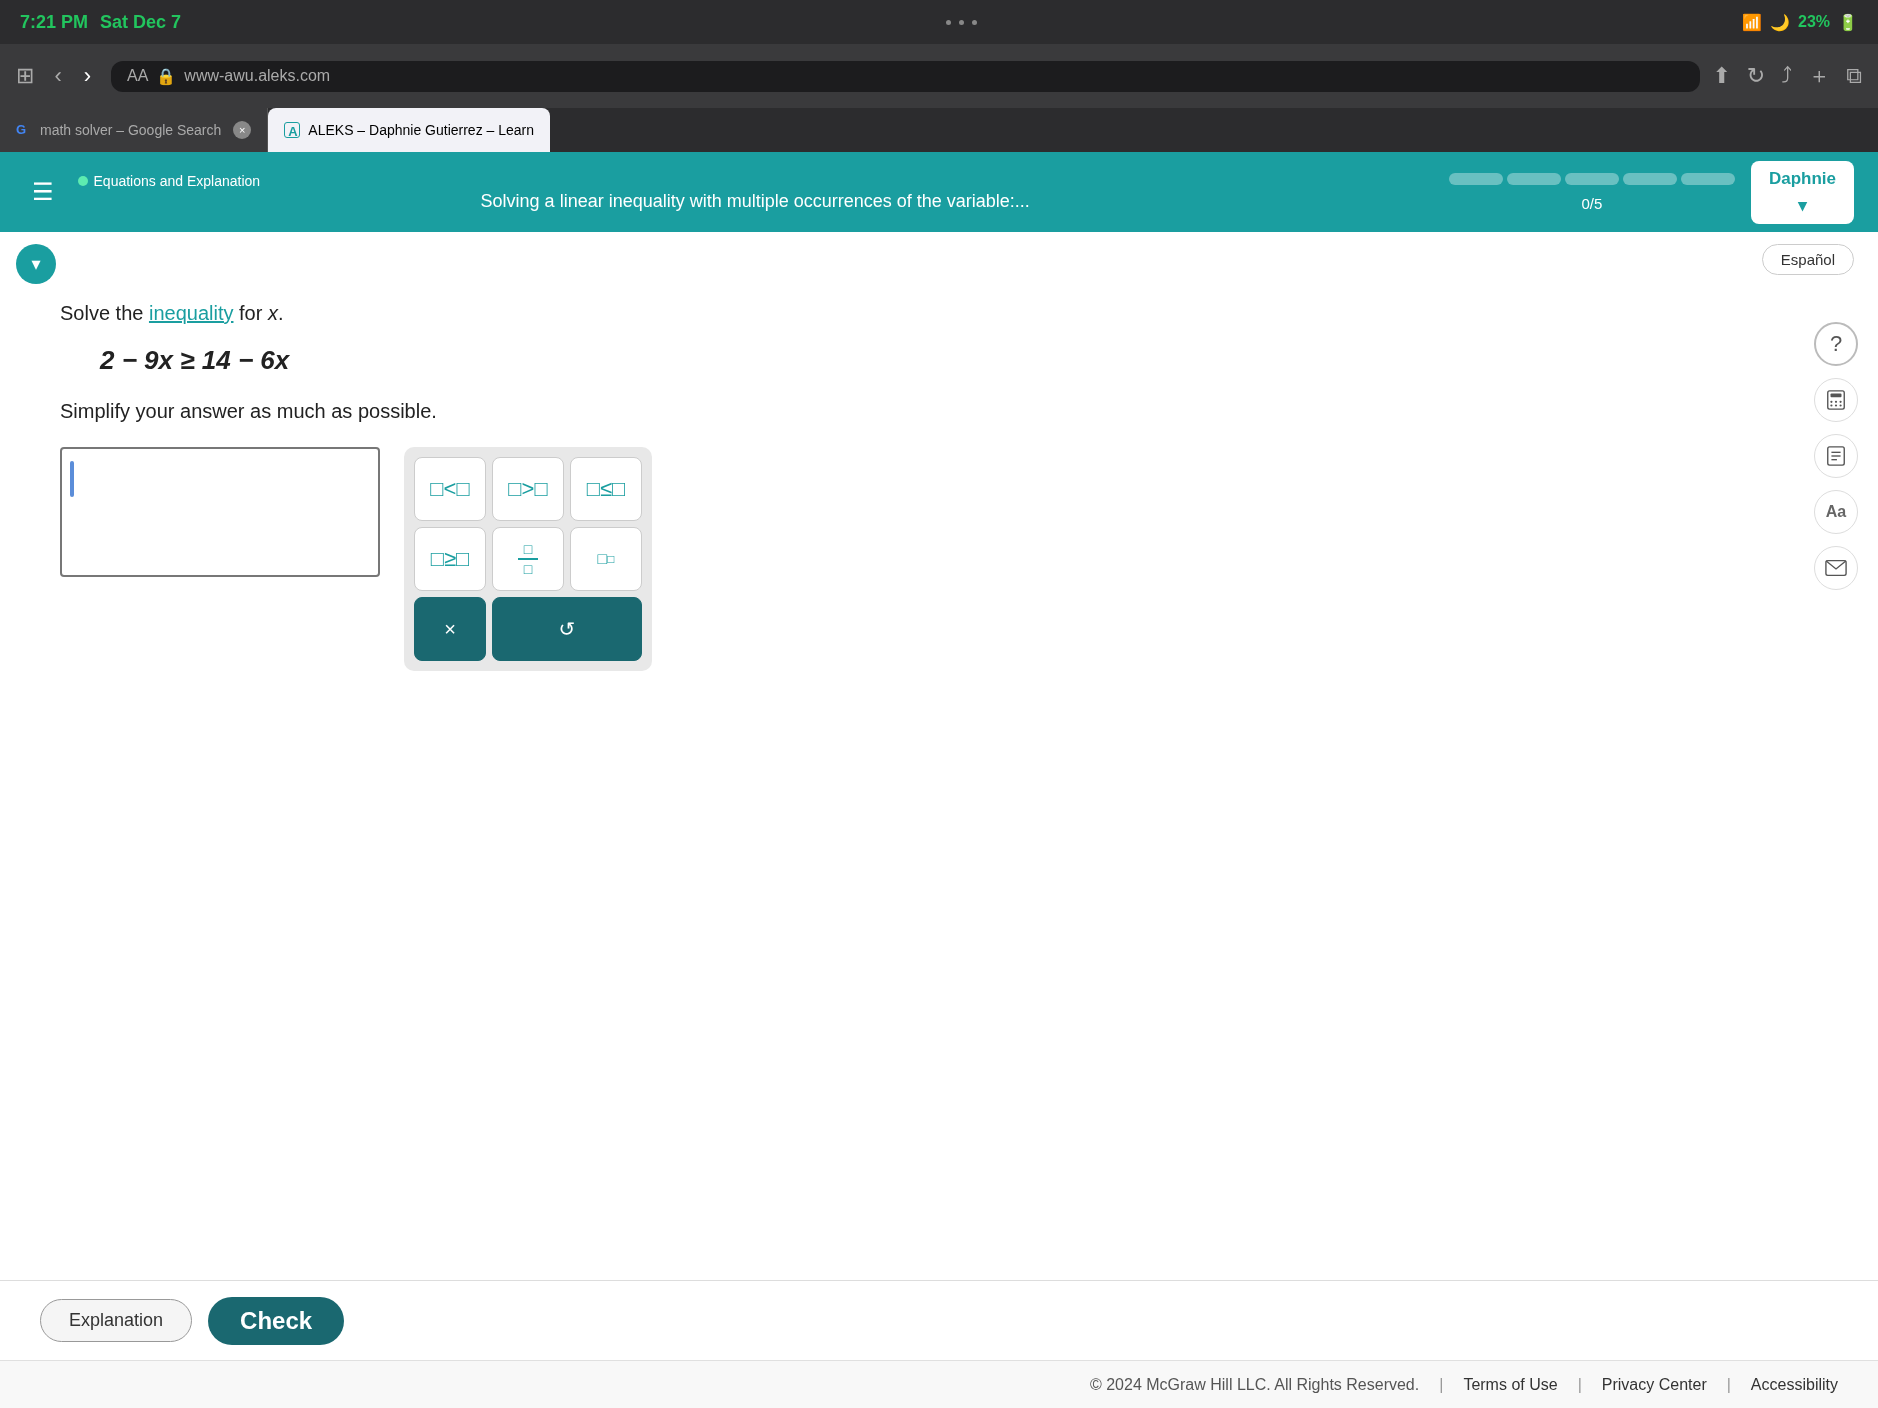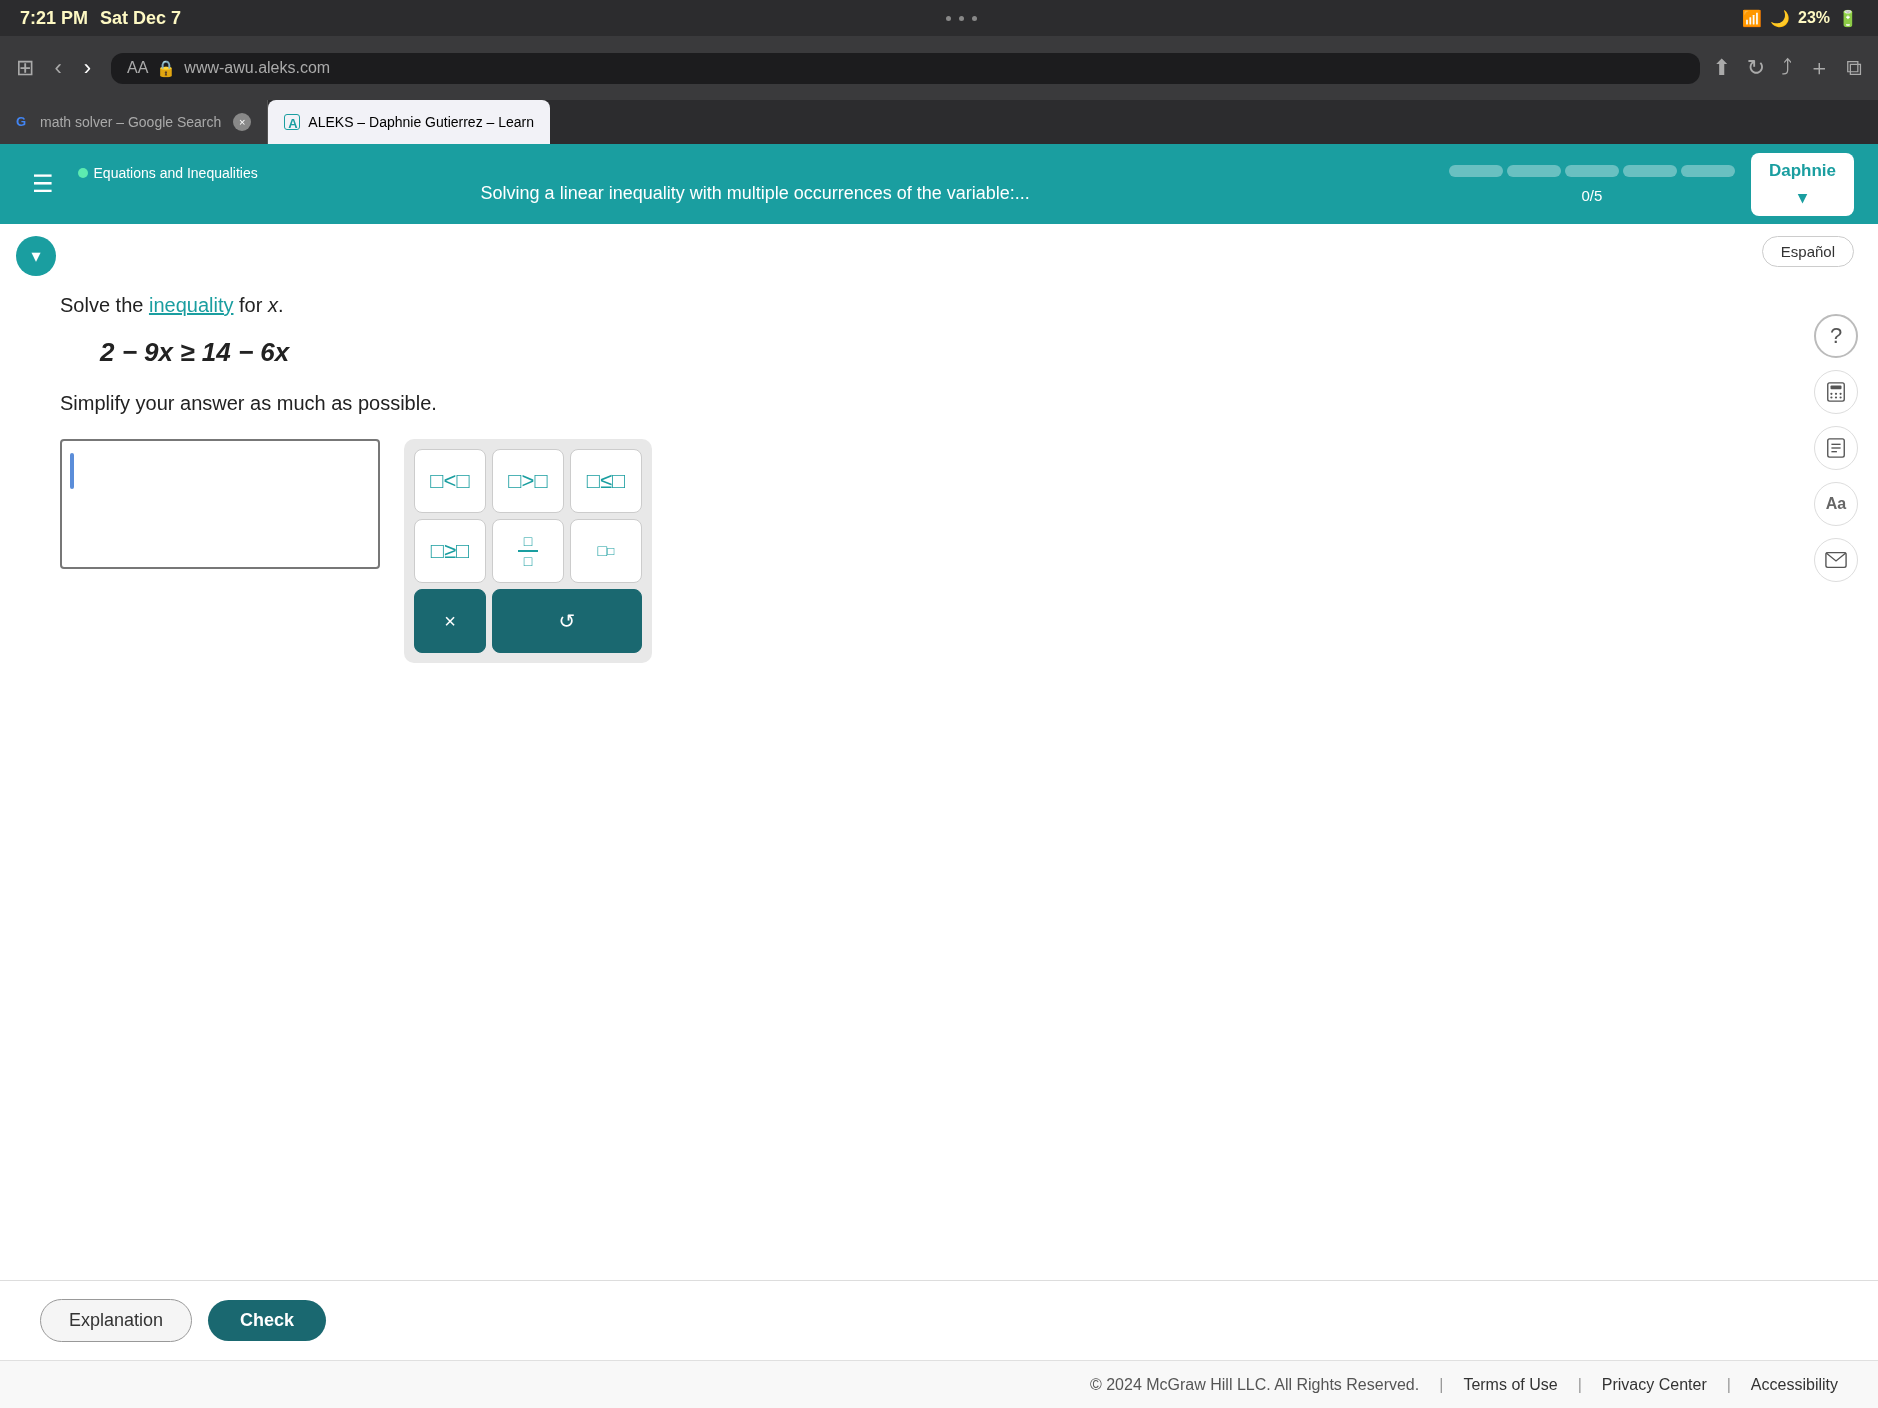--- a/index.html
+++ b/index.html
@@ -7,26 +7,26 @@
       font-family: -apple-system, BlinkMacSystemFont, 'Helvetica Neue', Arial, sans-serif;
       background: #f0f0f0;
       width: 1878px;
       min-height: 1408px;
       overflow-x: hidden;
     }
 
     
     .status-bar {
       background: #2c2c2e;
-      color: #fef9c3;
+      color: #22c55e;
       display: flex;
       align-items: center;
       justify-content: space-between;
       padding: 0 20px;
-      height: 36px;
+      height: 44px;
       font-size: 18px;
       font-weight: 600;
     }
     .status-bar-left { display: flex; align-items: center; gap: 12px; }
     .status-bar-center { display: flex; align-items: center; gap: 8px; }
     .status-bar-right { display: flex; align-items: center; gap: 8px; font-size: 16px; }
     .dot { width: 5px; height: 5px; border-radius: 50%; background: #888; display: inline-block; }
 
     
     .browser-chrome {
@@ -334,21 +334,21 @@
       color: #333;
       font-size: 18px;
       padding: 10px 28px;
       cursor: pointer;
     }
     .btn-check {
       border: none;
       border-radius: 24px;
       background: #1a6870;
       color: #fff;
-      font-size: 18px;
+      font-size: 24px;
       font-weight: 600;
       padding: 10px 32px;
       cursor: pointer;
     }
 
     
     .footer {
       background: #f8f8f8;
       border-top: 1px solid #e0e0e0;
       padding: 10px 40px;
@@ -428,21 +428,21 @@
       <span class="tab-favicon" style="color:#1a9ea0;font-weight:700;font-size:13px;border:1.5px solid #1a9ea0;border-radius:3px;padding:1px 3px;">A</span>
       <span>ALEKS – Daphnie Gutierrez – Learn</span>
     </div>
   </div>
 
   <div class="aleks-header">
     <div class="hamburger-btn">☰</div>
     <div class="header-text">
       <div class="header-subtitle">
         <span class="dot-teal"></span>
-        <span>Equations and Inequalities</span>
+        <span>Equations and Explanation</span>
       </div>
       <div class="header-topic">Solving a linear inequality with multiple occurrences of the variable:...</div>
     </div>
     <div class="progress-area">
       <div class="progress-bar-container">
         <div class="progress-segment"></div>
         <div class="progress-segment"></div>
         <div class="progress-segment"></div>
         <div class="progress-segment"></div>
         <div class="progress-segment"></div>

